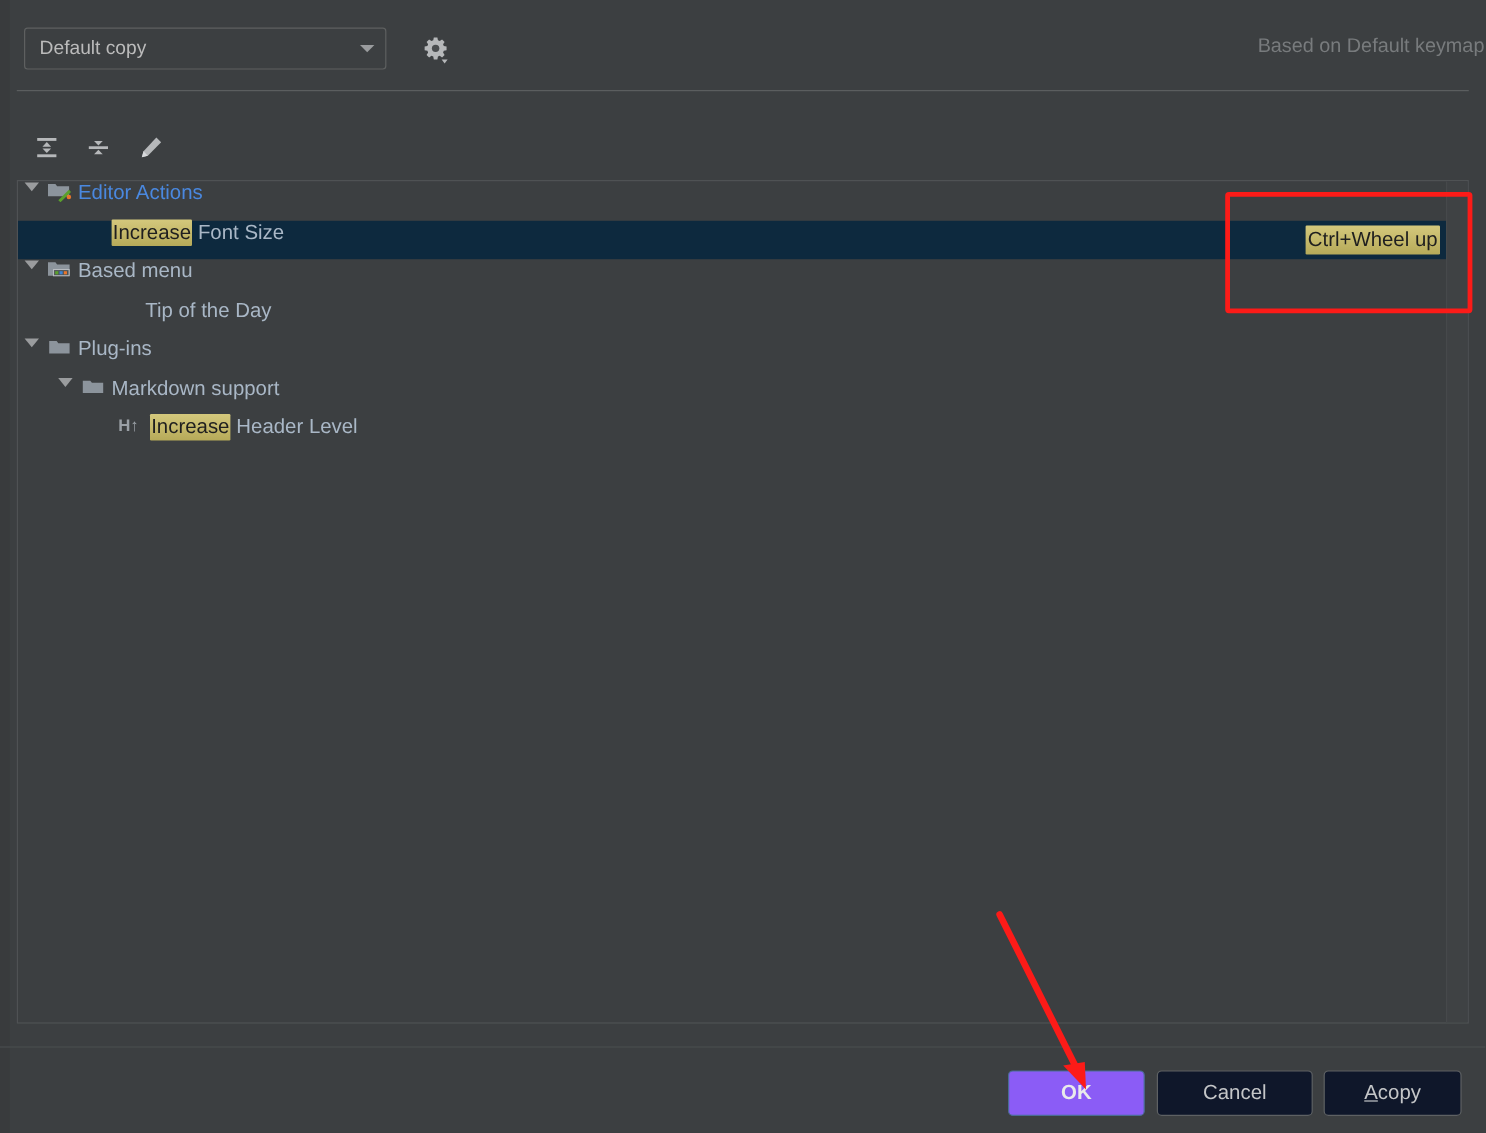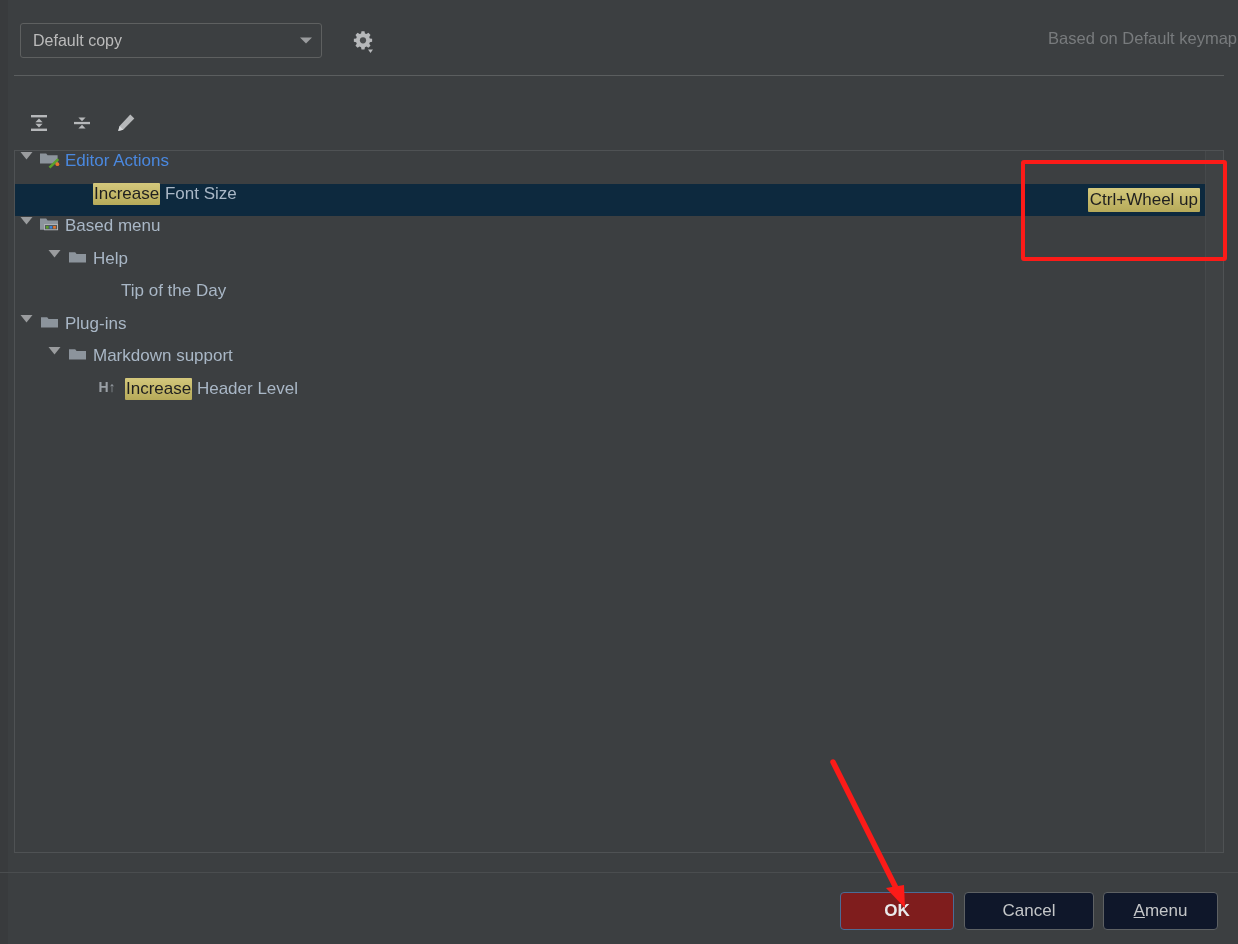--- a/index.html
+++ b/index.html
@@ -261,21 +261,21 @@
     justify-content: center;
     font-size: 17px;
     cursor: default;
     border: 1px solid #5e6163;
     background: #0f172a;
     color: #c4c6c8;
   }
   .btn-ok {
     left: 840px; top: 892px;
     width: 114px;
-    background: #7f1d1d;
+    background: #8b5cf6;
     border: 1px solid #4a6c96;
     color: #e9eaeb;
     font-weight: bold;
   }
   .btn-cancel { left: 964px; top: 892px; width: 130px; }
   .btn-apply  { left: 1103px; top: 892px; width: 115px; }
   .mnemonic { text-decoration: underline; }
 
   
   .anno-rect {
@@ -425,79 +425,66 @@
           <svg width="21" height="17" viewBox="0 0 21 17">
             <path d="M1 2.6 L7.2 2.6 L8.6 4.4 L19 4.4 L19 13.8 L1 13.8 Z" fill="#8c949c"></path>
             <rect x="5.6" y="8.6" width="13" height="5.2" fill="#4e5356" stroke="#b8bcc0" stroke-width="0.9"></rect>
             <rect x="7" y="10" width="2.6" height="2.6" fill="#5aa02c"></rect>
             <rect x="10.6" y="10" width="2.6" height="2.6" fill="#3b84d6"></rect>
             <rect x="14.2" y="10" width="2.6" height="2.6" fill="#e8762c"></rect>
           </svg>
         </span>
         <span class="node-label plain">Based menu</span>
       </div>
+      <div class="tree-row ind-2">
+        <span class="twisty"></span>
+        <span class="spacer-24"></span>
+        <span class="node-label plain">Tip of the Day</span>
+      </div>
+      <div class="tree-row ind-0">
+        <span class="twisty">
+          <svg width="13" height="9" viewBox="0 0 13 9">
+            <path d="M0.5 1 L12.5 1 L6.5 8.4 Z" fill="#9a9c9e"></path>
+          </svg>
+        </span>
+        <span class="node-icon">
+          <svg width="19" height="16" viewBox="0 0 19 16">
+            <path d="M1 3.2 L7.2 3.2 L8.6 5 L18 5 L18 13.6 L1 13.6 Z" fill="#8c949c"></path>
+          </svg>
+        </span>
+        <span class="node-label plain">Plug-ins</span>
+      </div>
       <div class="tree-row ind-1">
         <span class="twisty">
           <svg width="13" height="9" viewBox="0 0 13 9">
             <path d="M0.5 1 L12.5 1 L6.5 8.4 Z" fill="#9a9c9e"></path>
           </svg>
         </span>
         <span class="node-icon">
           <svg width="19" height="16" viewBox="0 0 19 16">
             <path d="M1 3.2 L7.2 3.2 L8.6 5 L18 5 L18 13.6 L1 13.6 Z" fill="#8c949c"></path>
           </svg>
         </span>
-        <span class="node-label plain">Help</span>
-      </div>
-      <div class="tree-row ind-2">
-        <span class="twisty"></span>
-        <span class="spacer-24"></span>
-        <span class="node-label plain">Tip of the Day</span>
-      </div>
-      <div class="tree-row ind-0">
-        <span class="twisty">
-          <svg width="13" height="9" viewBox="0 0 13 9">
-            <path d="M0.5 1 L12.5 1 L6.5 8.4 Z" fill="#9a9c9e"></path>
-          </svg>
-        </span>
-        <span class="node-icon">
-          <svg width="19" height="16" viewBox="0 0 19 16">
-            <path d="M1 3.2 L7.2 3.2 L8.6 5 L18 5 L18 13.6 L1 13.6 Z" fill="#8c949c"></path>
-          </svg>
-        </span>
-        <span class="node-label plain">Plug-ins</span>
-      </div>
-      <div class="tree-row ind-1">
-        <span class="twisty">
-          <svg width="13" height="9" viewBox="0 0 13 9">
-            <path d="M0.5 1 L12.5 1 L6.5 8.4 Z" fill="#9a9c9e"></path>
-          </svg>
-        </span>
-        <span class="node-icon">
-          <svg width="19" height="16" viewBox="0 0 19 16">
-            <path d="M1 3.2 L7.2 3.2 L8.6 5 L18 5 L18 13.6 L1 13.6 Z" fill="#8c949c"></path>
-          </svg>
-        </span>
         <span class="node-label plain">Markdown support</span>
       </div>
       <div class="tree-row ind-2">
         <span class="twisty"></span>
         <span class="h-icon">H↑</span>
         <span class="node-label plain"><span class="hl">Increase</span> Header Level</span>
       </div>
     </div>
   <div class="scroll-gutter"></div>
 </div>
 
 <div class="bottom-separator"></div>
 
 <div class="btn btn-ok">OK</div>
 <div class="btn btn-cancel">Cancel</div>
 <div class="btn btn-apply">
   <span class="mnemonic">A</span>
-    <span>menu</span>
+    <span>copy</span>
 </div>
 
 <div class="anno-rect"></div>
 <svg class="anno-arrow" viewBox="0 0 180 190">
   <line x1="33" y1="22" x2="98" y2="152" stroke="#fc1b18" stroke-width="5.5" stroke-linecap="round"></line>
   <path d="M105 168 L86 148 L104 145 Z" fill="#fc1b18"></path>
 </svg>
 
 </body></html>

